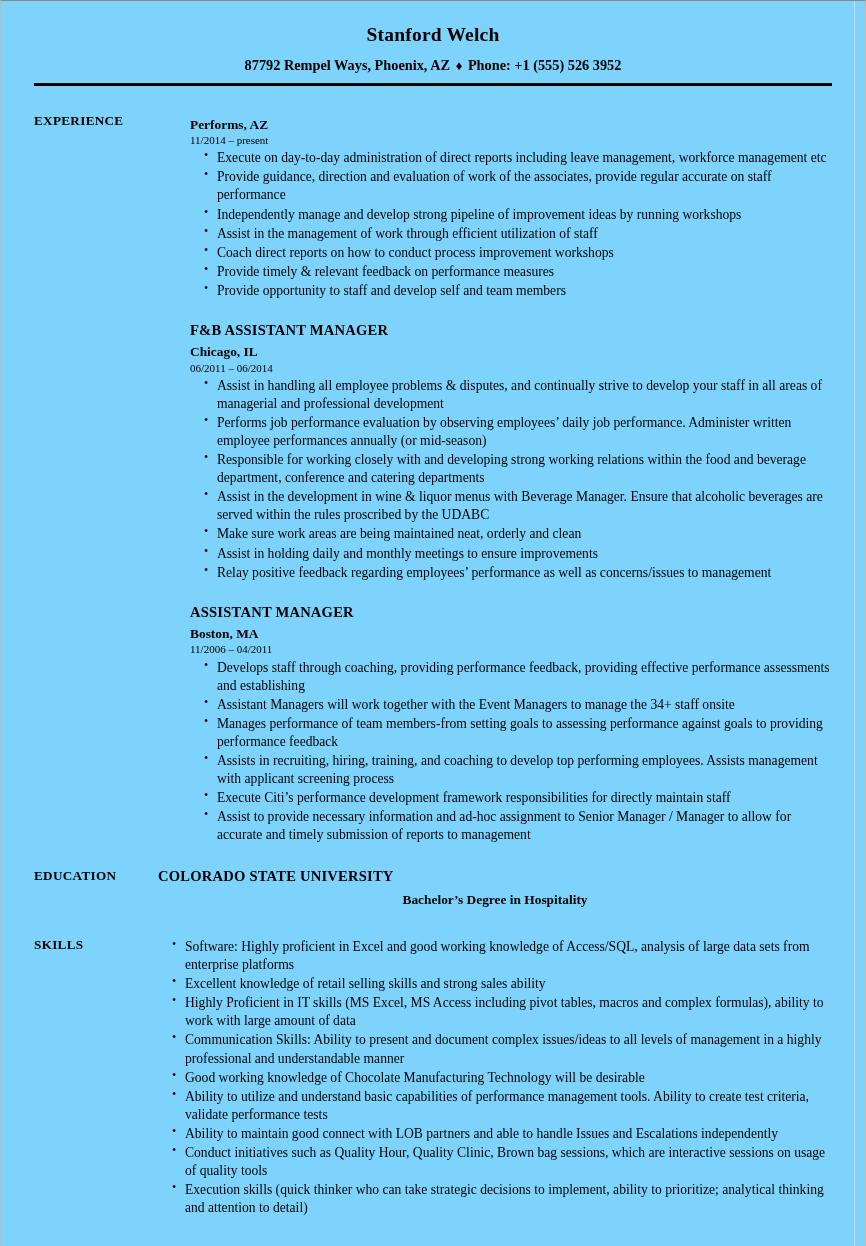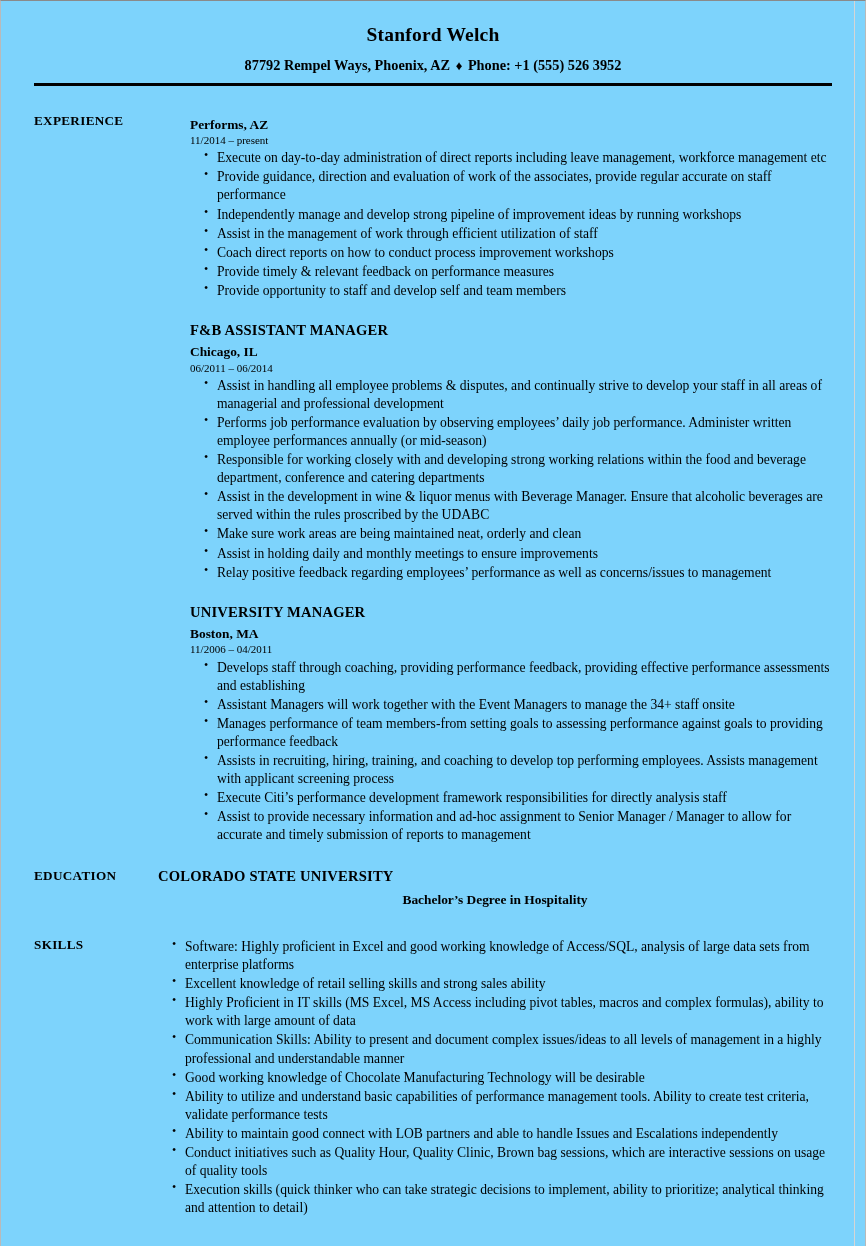--- a/index.html
+++ b/index.html
@@ -184,29 +184,29 @@
             <li>Performs job performance evaluation by observing employees’ daily job performance. Administer written employee performances annually (or mid-season)</li>
             <li>Responsible for working closely with and developing strong working relations within the food and beverage department, conference and catering departments</li>
             <li>Assist in the development in wine &amp; liquor menus with Beverage Manager. Ensure that alcoholic beverages are served within the rules proscribed by the UDABC</li>
             <li>Make sure work areas are being maintained neat, orderly and clean</li>
             <li>Assist in holding daily and monthly meetings to ensure improvements</li>
             <li>Relay positive feedback regarding employees’ performance as well as concerns/issues to management</li>
           </ul>
         </div>
 
         <div class="job">
-          <div class="job-title">UNIVERSITY MANAGER</div>
+          <div class="job-title">ASSISTANT MANAGER</div>
           <div class="job-location">Boston, MA</div>
           <div class="job-dates">11/2006 – 04/2011</div>
           <ul class="bullets">
             <li>Develops staff through coaching, providing performance feedback, providing effective performance assessments and establishing</li>
             <li>Assistant Managers will work together with the Event Managers to manage the 34+ staff onsite</li>
             <li>Manages performance of team members-from setting goals to assessing performance against goals to providing performance feedback</li>
             <li>Assists in recruiting, hiring, training, and coaching to develop top performing employees. Assists management with applicant screening process</li>
-            <li>Execute Citi’s performance development framework responsibilities for directly analysis staff</li>
+            <li>Execute Citi’s performance development framework responsibilities for directly maintain staff</li>
             <li>Assist to provide necessary information and ad-hoc assignment to Senior Manager / Manager to allow for accurate and timely submission of reports to management</li>
           </ul>
         </div>
 
       </div>
     </div>
 
     <div class="section" id="education-section">
       <div class="section-label">EDUCATION</div>
       <div class="section-body">

